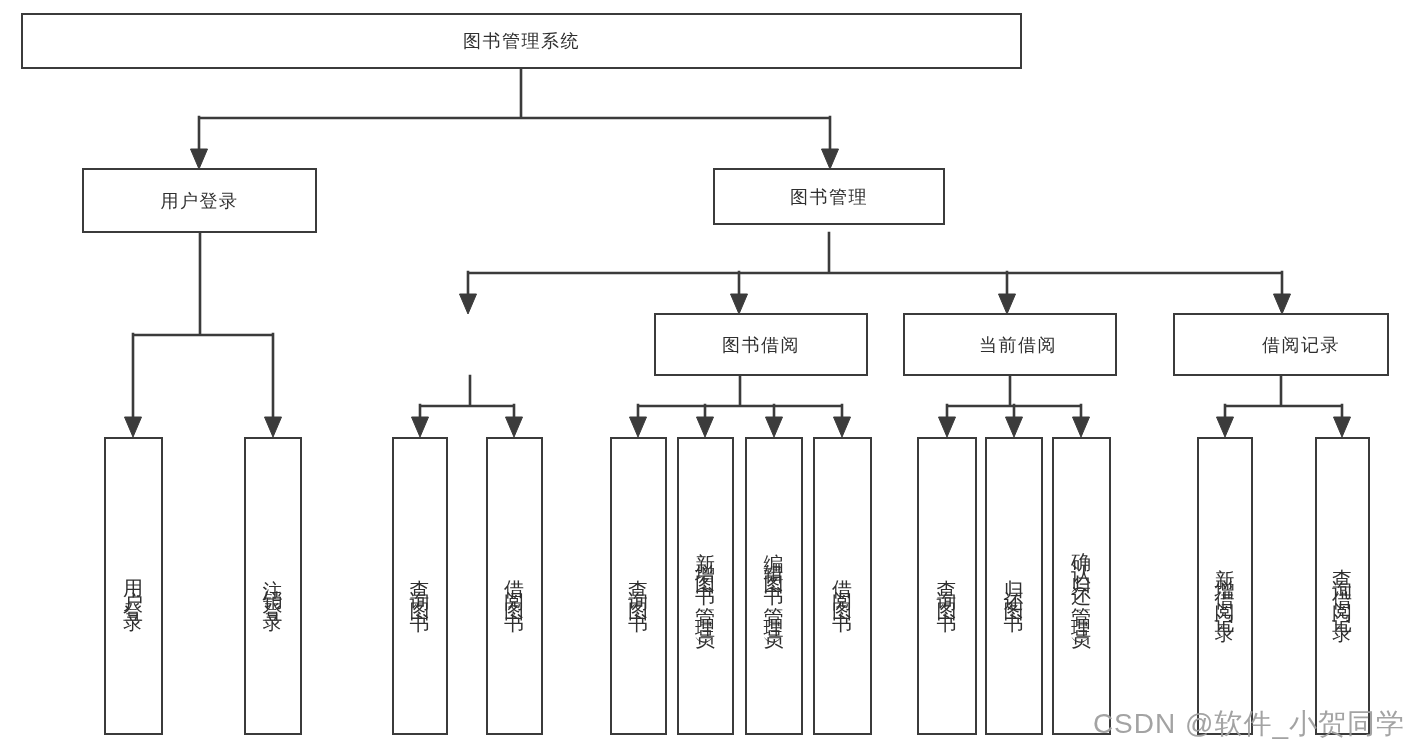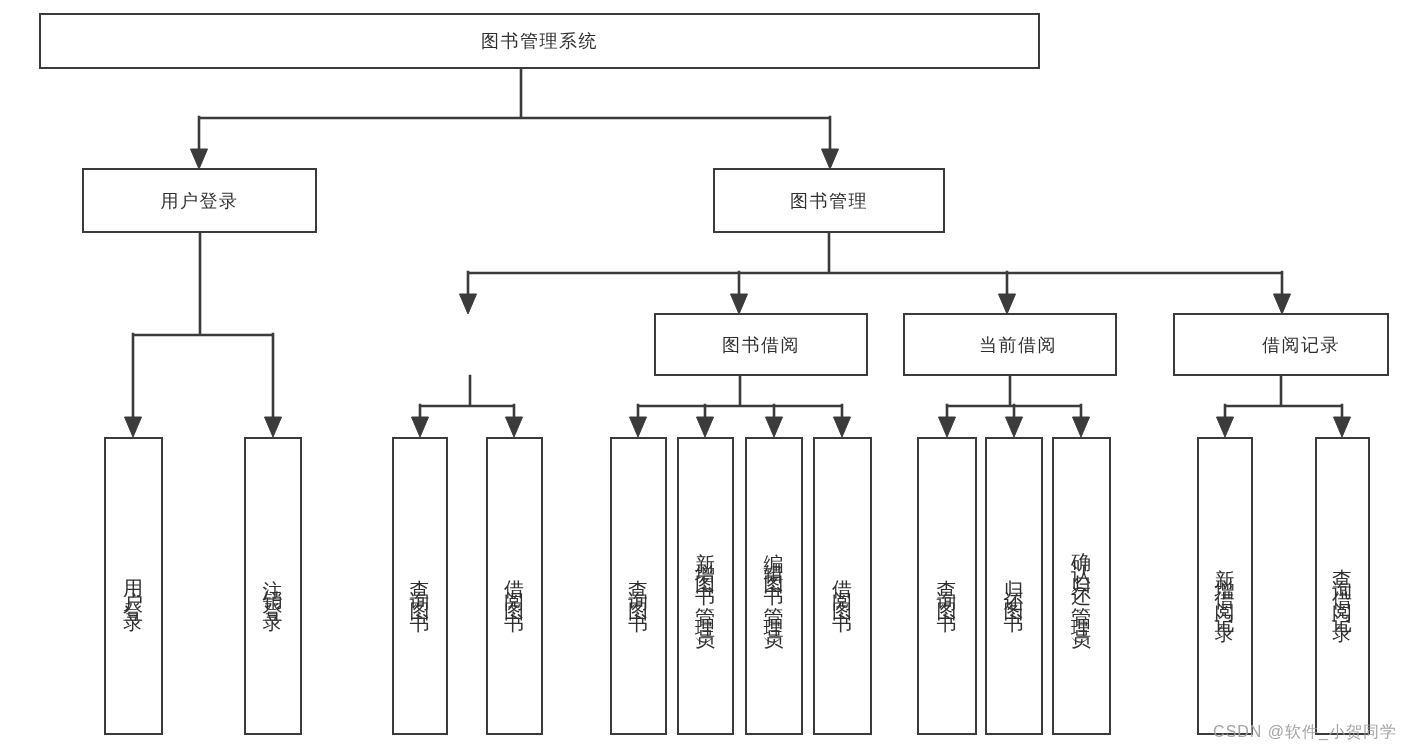--- a/index.html
+++ b/index.html
@@ -36,23 +36,23 @@
   .h  { font-size: 18px; letter-spacing: 1.5px; }
   .leaf { top: 437px; height: 298px; font-size: 20px; }
   .leaf .vtext {
     writing-mode: vertical-rl;
     text-orientation: mixed;
     letter-spacing: 11px;
     line-height: 1.1;
   }
   .watermark {
     position: absolute;
-    right: 8px;
+    right: 0;
     bottom: 4px;
-    font-size: 16px;
+    font-size: 28px;
     letter-spacing: 1px;
     color: rgba(158, 158, 158, 0.95);
     z-index: 3;
     white-space: nowrap;
   }
 </style>
 </head>
 <body>
 
 <div class="canvas">
@@ -72,28 +72,28 @@
              M998.5 294 L1015.5 294 L1007 314 Z M1273.5 294 L1290.5 294 L1282 314 Z
              M124.5 417 L141.5 417 L133 437 Z  M264.5 417 L281.5 417 L273 437 Z
              M411.5 417 L428.5 417 L420 437 Z  M505.5 417 L522.5 417 L514 437 Z
              M629.5 417 L646.5 417 L638 437 Z  M696.5 417 L713.5 417 L705 437 Z
              M765.5 417 L782.5 417 L774 437 Z  M833.5 417 L850.5 417 L842 437 Z
              M938.5 417 L955.5 417 L947 437 Z  M1005.5 417 L1022.5 417 L1014 437 Z
              M1072.5 417 L1089.5 417 L1081 437 Z M1216.5 417 L1233.5 417 L1225 437 Z
              M1333.5 417 L1350.5 417 L1342 437 Z" fill="#3b3b3b" stroke="#3b3b3b" stroke-width="1"></path>
   </svg>
 
-  <div class="box h" style="left:21px; top:13px; width:1001px; height:56px;margin-left:18px;">
+  <div class="box h" style="left:21px; top:13px; width:1001px; height:56px;">
     <span>图书管理系统</span>
   </div>
 
   <div class="box h" style="left:82px; top:168px; width:235px; height:65px;">
     <span>用户登录</span>
   </div>
-  <div class="box h" style="left:713px; top:168px; width:232px; height:65px;text-align:center;">
+  <div class="box h" style="left:713px; top:168px; width:232px; height:57px;text-align:center;">
     <span>图书管理</span>
   </div>
 
   <div class="box h" style="left:654px; top:313px; width:214px; height:63px;">
     <span>图书借阅</span>
   </div>
   <div class="box h" style="left:903px; top:313px; width:214px; height:63px;padding-left:16px;">
     <span>当前借阅</span>
   </div>
   <div class="box h" style="left:1173px; top:313px; width:216px; height:63px;padding-left:40px;">

